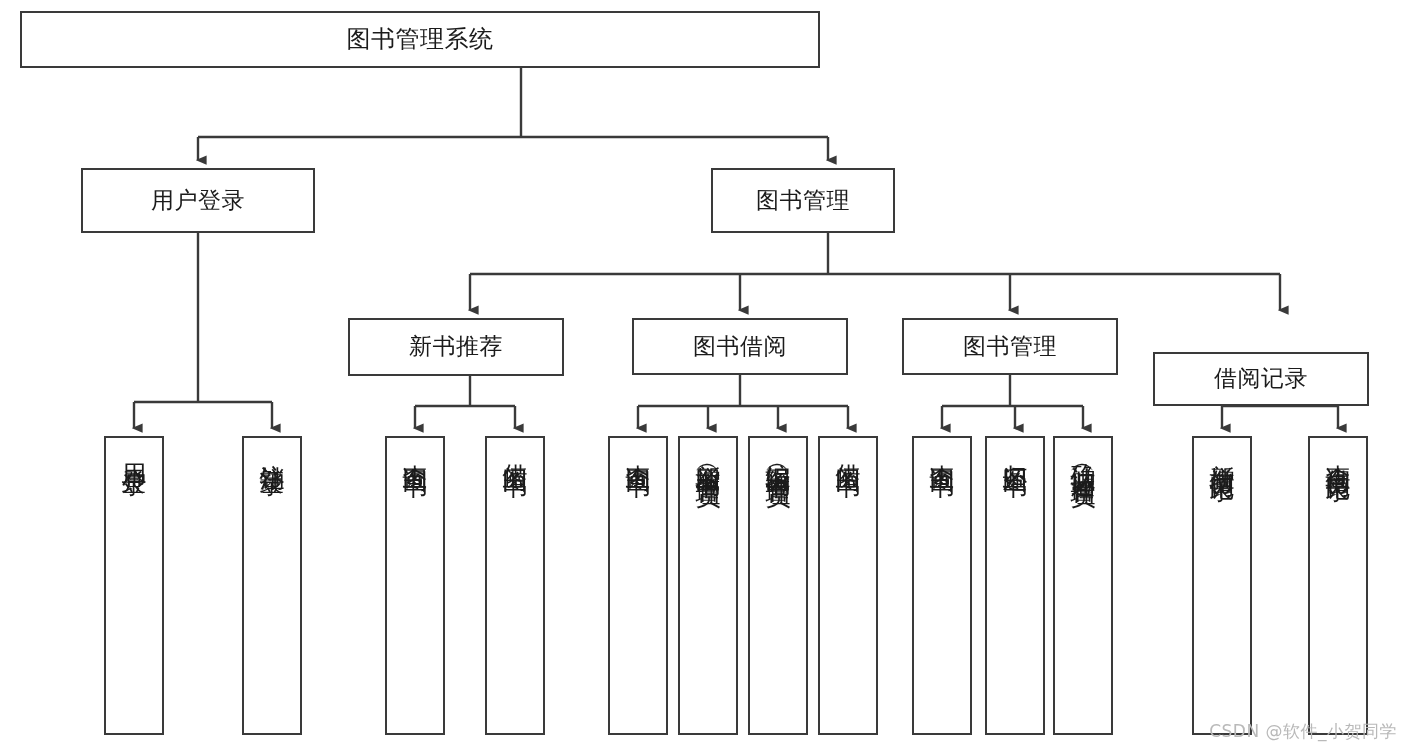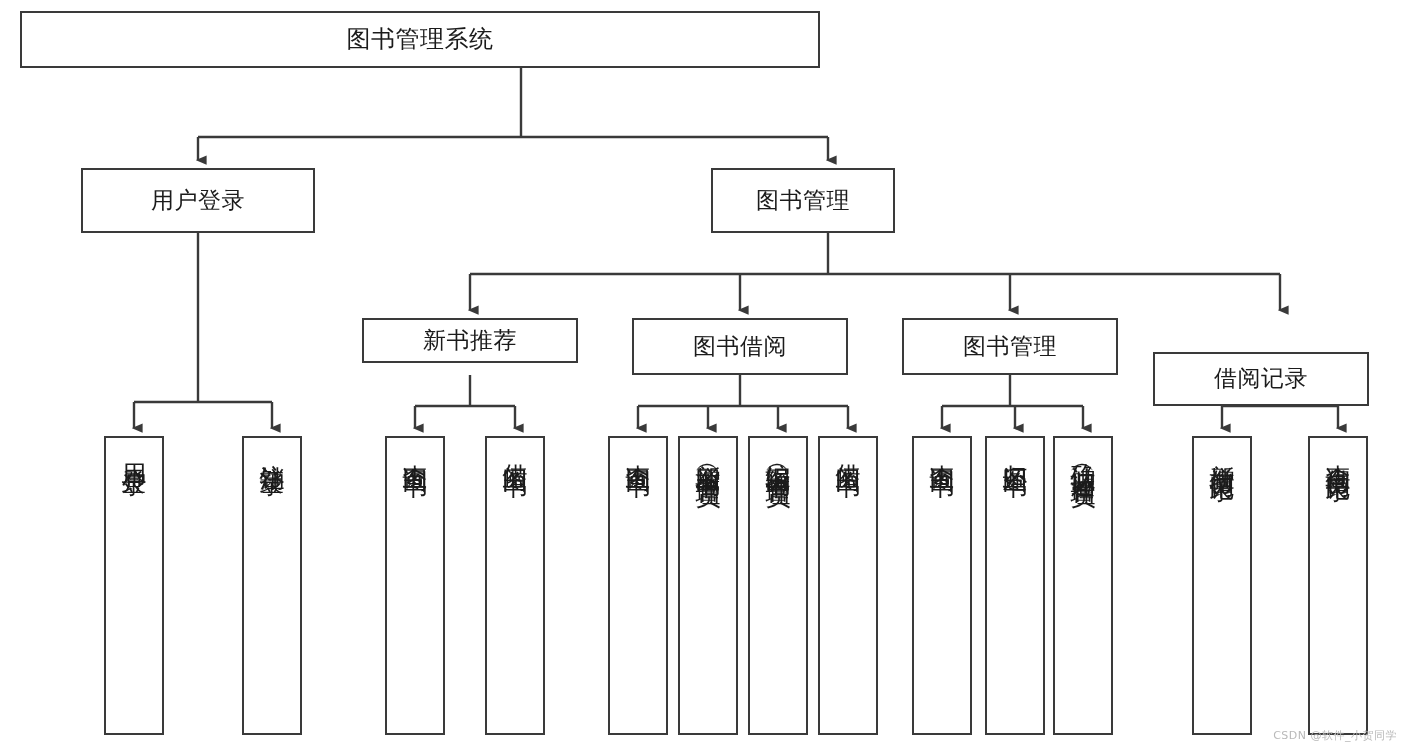--- a/index.html
+++ b/index.html
@@ -52,21 +52,21 @@
     font-size:25px;
     line-height:1.0;
     letter-spacing:3px;
     white-space:nowrap;
   }
 
   #watermark{
     position:absolute;
     right:8px;
     bottom:4px;
-    font-size:11px;
+    font-size:17px;
     color:#b9b9b9;
     letter-spacing:0.5px;
     font-family:"DejaVu Sans","Liberation Sans",sans-serif;
     white-space:nowrap;
   }
 </style>
 </head>
 <body>
 
 <div id="diagram-root">
@@ -126,21 +126,21 @@
     <span class="label">图书管理系统</span>
   </div>
 
   <div class="node h" style="left:81px;top:168px;width:234px;height:65px;">
     <span class="label">用户登录</span>
   </div>
   <div class="node h" style="left:711px;top:168px;width:184px;height:65px;">
     <span class="label">图书管理</span>
   </div>
 
-  <div class="node h" style="left:362px;top:318px;width:216px;height:45px;">
+  <div class="node h" style="left:348px;top:318px;width:216px;height:58px;">
     <span class="label">新书推荐</span>
   </div>
   <div class="node h" style="left:632px;top:318px;width:216px;height:57px;">
     <span class="label">图书借阅</span>
   </div>
   <div class="node h" style="left:902px;top:318px;width:216px;height:57px;">
     <span class="label">图书管理</span>
   </div>
   <div class="node h" style="left:1153px;top:318px;width:216px;height:54px;margin-top:34px;">
     <span class="label">借阅记录</span>

